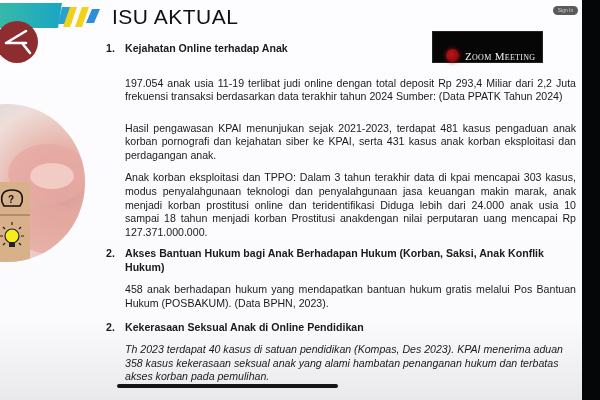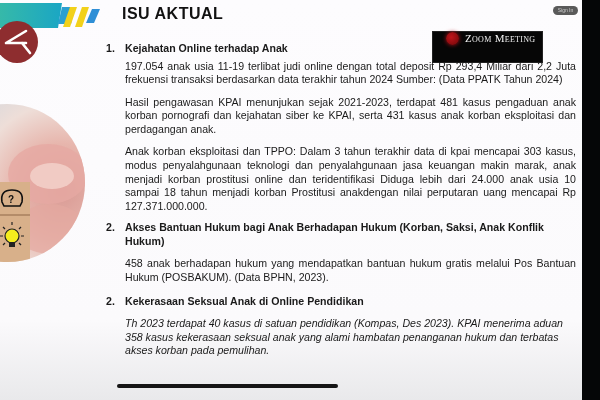--- a/index.html
+++ b/index.html
@@ -16,26 +16,26 @@
     position:absolute; left:-4px; top:21px; width:42px; height:42px; border-radius:50%;
     background:#8e2d2f;
   }
   .logo-circle svg { position:absolute; left:6px; top:8px; }
   .photo-circle {
     position:absolute; left:-70px; top:104px; width:155px; height:158px; border-radius:50%;
     overflow:hidden;
     background: radial-gradient(circle at 85% 55%, #d99a94 0%, #e7b6ad 30%, #eeded8 55%, #d5d7dc 80%);
   }
   .title {
-    position:absolute; left:122px; top:5px; font-size:16px; font-weight:bold; color:#111;
+    position:absolute; left:112px; top:5px; font-size:21px; font-weight:normal; color:#111;
     letter-spacing:0.5px;
   }
   .zoom-badge {
     position:absolute; left:432px; top:31px; width:111px; height:32px; background:#060606;
-    border:1px solid #222; display:flex; align-items:flex-start; padding-left:13px;
+    border:1px solid #222; display:flex; align-items:flex-end; padding-left:13px;
   }
   .zoom-dot {
     width:13px; height:13px; border-radius:50%;
     background: radial-gradient(circle at 40% 40%, #c0141a, #6d0608);
     box-shadow:0 0 4px #b0101a;
     margin-right:6px;
   }
   .zoom-text { color:#f2f2f2; font-size:11px; font-variant: small-caps; letter-spacing:0.3px; font-family:"Liberation Serif", serif; }
   .signin-pill {
     position:absolute; left:553px; top:6px; width:25px; height:9px; border-radius:5px;
@@ -107,22 +107,22 @@
   </div>
 
   <div class="signin-pill">Sign In</div>
 
   <div class="content">
 
     <div class="sec-head">
       <span class="sec-num">1.</span>
       <span class="sec-title">Kejahatan Online terhadap Anak</span>
     </div>
-    <p class="para" style="margin-top:4px;">197.054 anak usia 11-19 terlibat judi online dengan total deposit Rp 293,4 Miliar dari 2,2 Juta frekuensi transaksi berdasarkan data terakhir tahun 2024 Sumber: (Data PPATK Tahun 2024)</p>
-    <p class="para" style="margin-top:9px;">Hasil pengawasan KPAI menunjukan  sejak 2021-2023, terdapat 481 kasus pengaduan anak korban pornografi dan kejahatan siber ke KPAI, serta 431 kasus anak korban eksploitasi dan perdagangan anak.</p>
+    <p class="para" style="margin-top:21px;">197.054 anak usia 11-19 terlibat judi online dengan total deposit Rp 293,4 Miliar dari 2,2 Juta frekuensi transaksi berdasarkan data terakhir tahun 2024 Sumber: (Data PPATK Tahun 2024)</p>
+    <p class="para" style="margin-top:18px;">Hasil pengawasan KPAI menunjukan  sejak 2021-2023, terdapat 481 kasus pengaduan anak korban pornografi dan kejahatan siber ke KPAI, serta 431 kasus anak korban eksploitasi dan perdagangan anak.</p>
     <p class="para" style="margin-top:9px;">Anak korban eksploitasi dan TPPO: Dalam 3 tahun terakhir data di kpai mencapai 303 kasus, modus penyalahgunaan teknologi dan penyalahgunaan jasa keuangan makin marak, anak menjadi korban prostitusi online dan teridentifikasi Diduga lebih dari 24.000 anak usia 10 sampai 18 tahun menjadi korban Prostitusi anakdengan nilai perputaran uang mencapai Rp 127.371.000.000.</p>
 
     <div class="sec-head" style="margin-top:8px;">
       <span class="sec-num">2.</span>
       <span class="sec-title">Akses Bantuan Hukum bagi Anak Berhadapan Hukum (Korban, Saksi, Anak Konflik Hukum)</span>
     </div>
     <p class="para" style="margin-top:9px;">458 anak berhadapan hukum yang mendapatkan bantuan hukum gratis melalui Pos Bantuan Hukum (POSBAKUM). (Data BPHN, 2023).</p>
 
     <div class="sec-head" style="margin-top:10px;">
       <span class="sec-num">2.</span>

